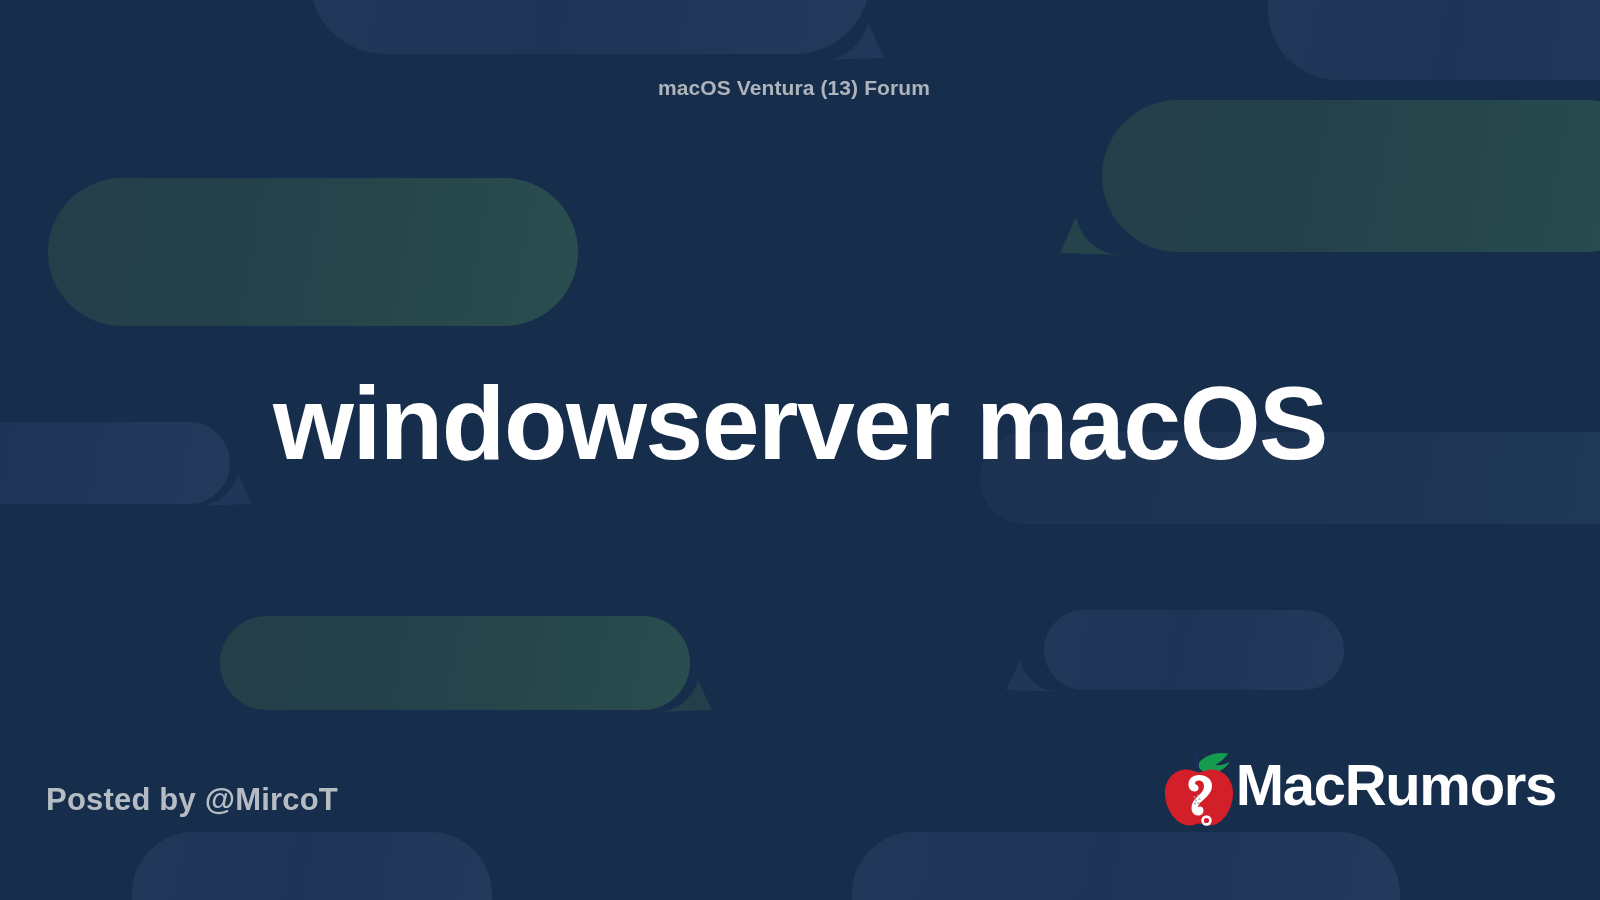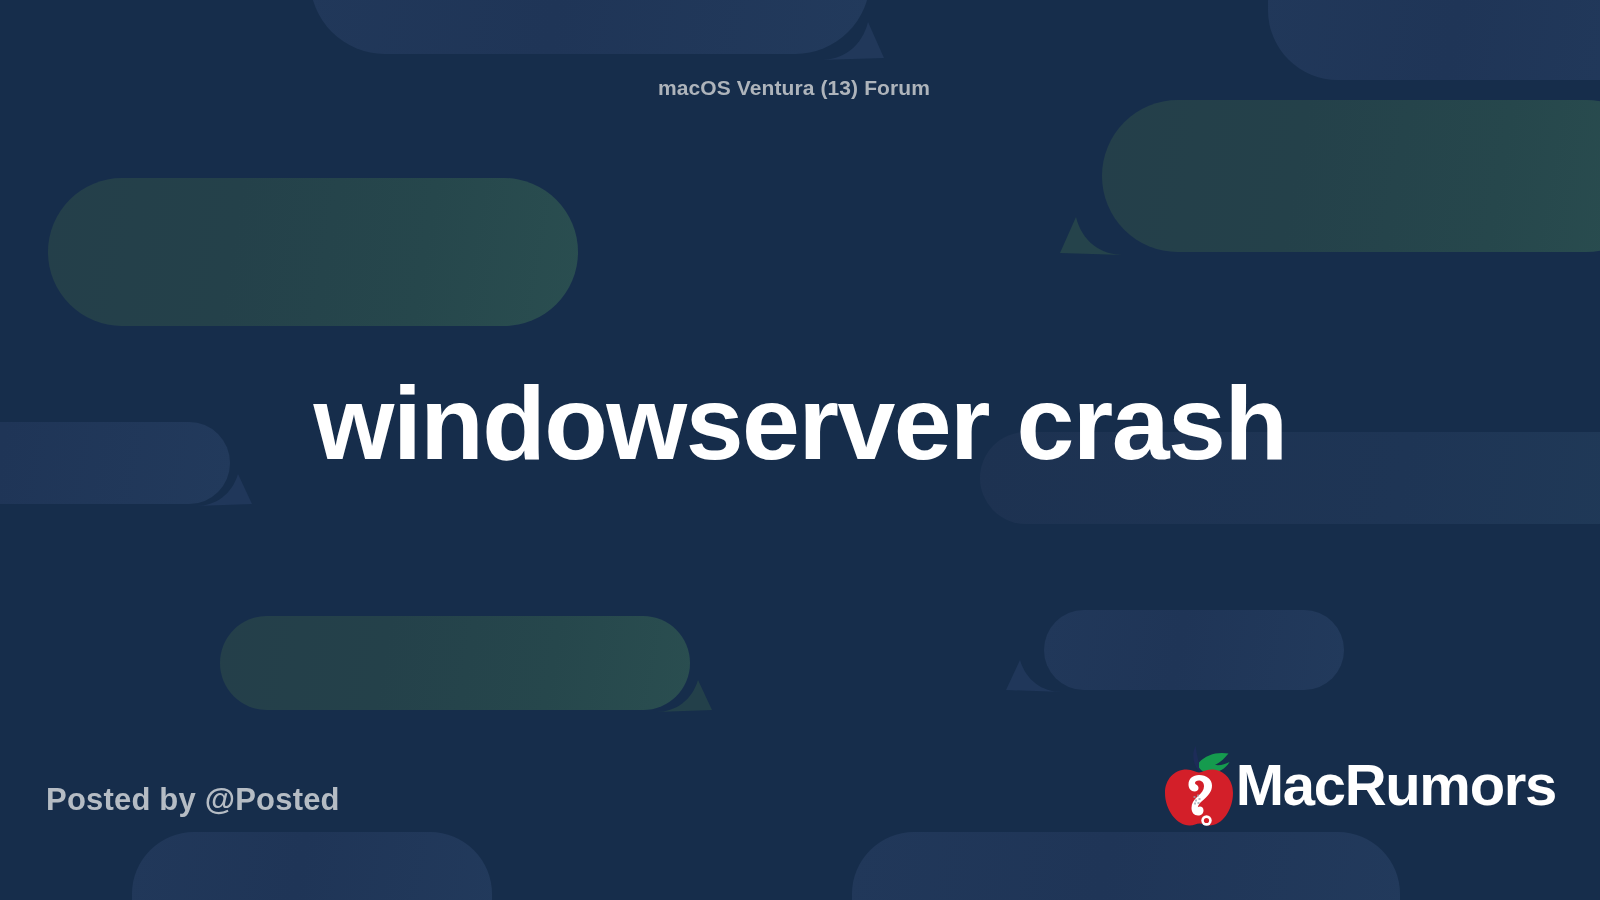--- a/index.html
+++ b/index.html
@@ -178,23 +178,23 @@
     <div class="bubble tint-blue" style="left:852px; top:832px; width:548px; height:150px;">
       <div class="body" style="border-radius:62px;"></div>
     </div>
 
   </div>
 
   <div class="content">
 
     <div class="forum-label">macOS Ventura (13) Forum</div>
 
-    <h1 class="title">windowserver crash</h1>
-
-    <div class="posted-by">Posted by @Posted</div>
+    <h1 class="title">windowserver macOS</h1>
+
+    <div class="posted-by">Posted by @MircoT</div>
 
     <div class="brand">
       <span class="brand-mark-wrap">
         <svg class="brand-mark" viewBox="0 0 74 86" xmlns="http://www.w3.org/2000/svg" aria-hidden="true">
 
           <path d="M33.5 4 C31 9 30.5 15 32.5 21.5 C34 26 36.5 28.5 38.5 30 C37.5 24 36 17 34.5 10 C34.2 7.8 34 5.8 33.5 4 Z" fill="#1d2c58"></path>
 
           <path d="M37 20.5 C44 12.5 55.5 9.5 66.5 11.5 C62 17 58 20.5 53 23 C59 23.5 63 22.5 67.5 20
                    C63 28 53 32.5 44 30.5 C41 29.8 38.5 28 37 25.5 Z" fill="#159b4e"></path>
 

